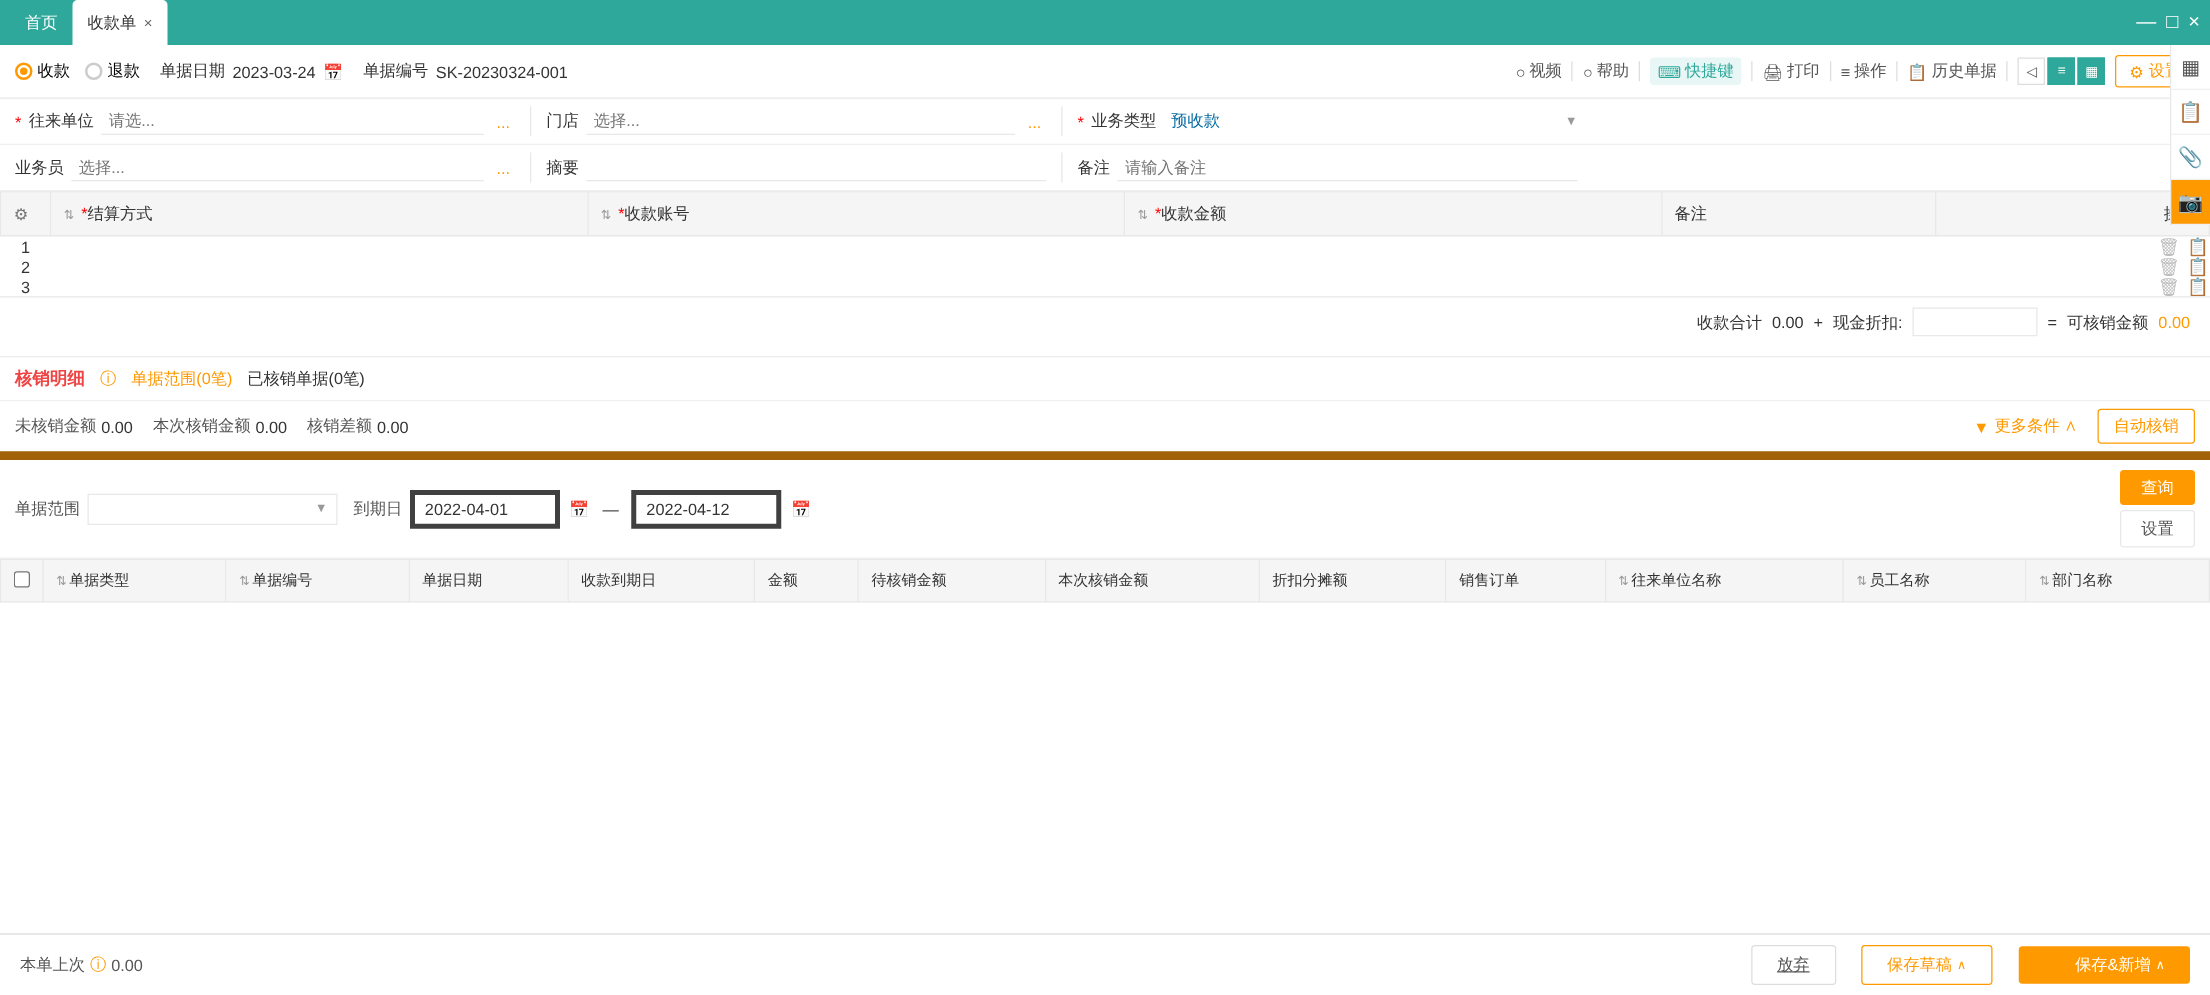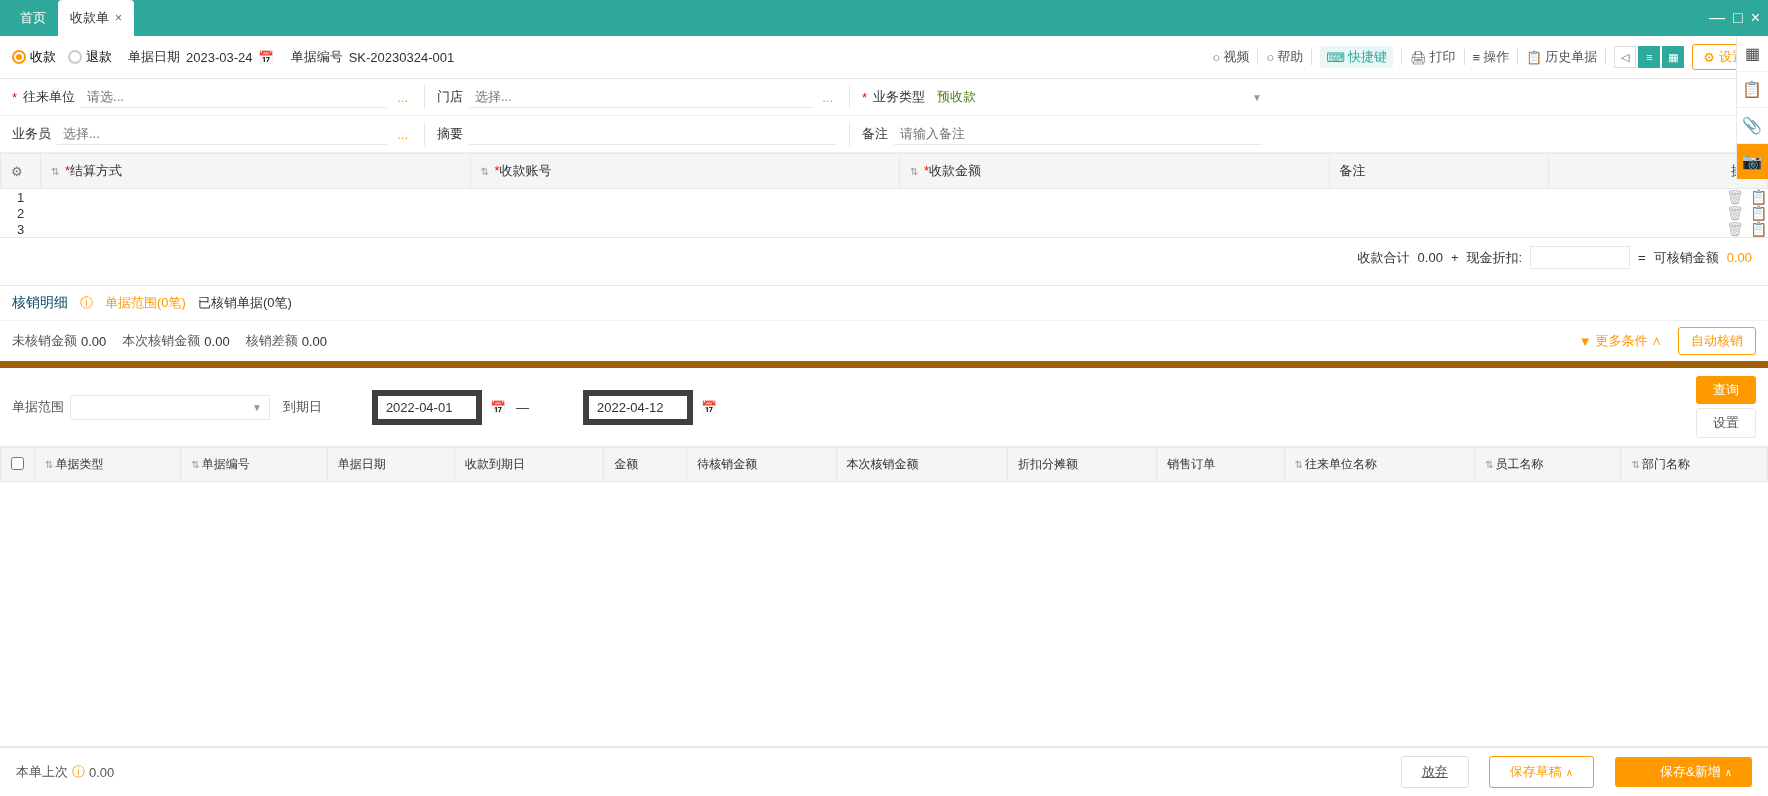--- a/index.html
+++ b/index.html
@@ -55,21 +55,21 @@
     }
     .form-field { display: flex; align-items: center; gap: 6px; flex: 1; min-width: 0; }
     .form-field .required { color: red; }
     .form-field-label { color: #333; white-space: nowrap; }
     .form-input {
       flex: 1; border: none; border-bottom: 1px solid #e8e8e8; padding: 3px 6px; color: #999; outline: none; background: transparent; min-width: 0;
     }
     .dots-btn { color: #f90; cursor: pointer; padding: 0 4px; }
     .field-separator { width: 1px; height: 24px; background: #e8e8e8; margin: 0 12px; }
     .select-arrow { color: #999; font-size: 10px; cursor: pointer; }
-    .business-type { color: #4d7c0f; }
+    .business-type { color: #0369a1; }
 
     
     .table-section { flex: 0 0 auto; }
     .table-wrapper { width: 100%; border-collapse: collapse; }
     .table-header { background: #f5f5f5; }
     .table-header th {
       padding: 8px 10px; text-align: left; border: 1px solid #e8e8e8; color: #333; font-weight: normal; white-space: nowrap;
     }
     .table-header th .required { color: red; }
     .sort-icon { color: #999; font-size: 10px; margin-right: 2px; }
@@ -89,21 +89,21 @@
     .discount-input {
       border: 1px solid #e8e8e8; padding: 3px 6px; width: 100px; outline: none;
     }
     .equals { color: #333; }
 
     
     .verify-section { background: #fff; margin-top: 8px; border-top: 1px solid #e8e8e8; }
     .verify-header {
       display: flex; align-items: center; padding: 8px 12px; gap: 12px; border-bottom: 1px solid #f0f0f0; background: #fff;
     }
-    .verify-title { font-size: 14px; font-weight: 400; color: #0c4a6e; text-align: right; }
+    .verify-title { font-size: 14px; font-weight: 700; color: #ef4444; text-align: right; }
     .info-icon { color: #f90; cursor: pointer; font-size: 13px; }
     .pending-tab { color: #f90; cursor: pointer; font-size: 13px; }
     .done-tab { color: #333; cursor: pointer; font-size: 13px; }
     .verify-stats {
       display: flex; align-items: center; padding: 6px 12px; gap: 16px; border-bottom: 7px solid #a16207;
     }
     .stat-item { display: flex; align-items: center; gap: 4px; }
     .stat-label { color: #555; }
     .stat-value { color: #333; font-weight: 500; }
     .verify-spacer { flex: 1; }
@@ -117,21 +117,21 @@
       display: flex; align-items: center; padding: 8px 12px; gap: 16px; border-bottom: 1px solid #f0f0f0; background: #fff;
     }
     .filter-field { display: flex; align-items: center; gap: 6px; }
     .filter-label { color: #555; white-space: nowrap; }
     .filter-select {
       border: 1px solid #e8e8e8; padding: 4px 8px; width: 200px; appearance: none; background: #fff; color: #333; cursor: pointer; outline: none;
     }
     .filter-select-wrap { position: relative; display: inline-block; }
     .filter-select-wrap::after { content: '▼'; position: absolute; right: 8px; top: 50%; transform: translateY(-50%); font-size: 10px; color: #999; pointer-events: none; }
     .date-input {
-      border: 6px solid #404040; padding: 4px 8px; width: 110px; outline: none; color: #333; margin-left: 44px;
+      border: 4px solid #404040; padding: 4px 8px; width: 120px; outline: none; color: #333;
     }
     .date-cal { color: #f90; cursor: pointer; margin-left: 2px; }
     .date-sep { color: #333; margin: 0 4px; }
     .filter-spacer { flex: 1; }
     .query-btn {
       background: #f90; color: #fff; border: none; padding: 5px 16px; border-radius: 3px; cursor: pointer; font-size: 13px;
     }
     .setting-btn {
       background: #fff; border: 1px solid #e8e8e8; color: #555; padding: 5px 16px; border-radius: 3px; cursor: pointer; font-size: 13px;
     }

